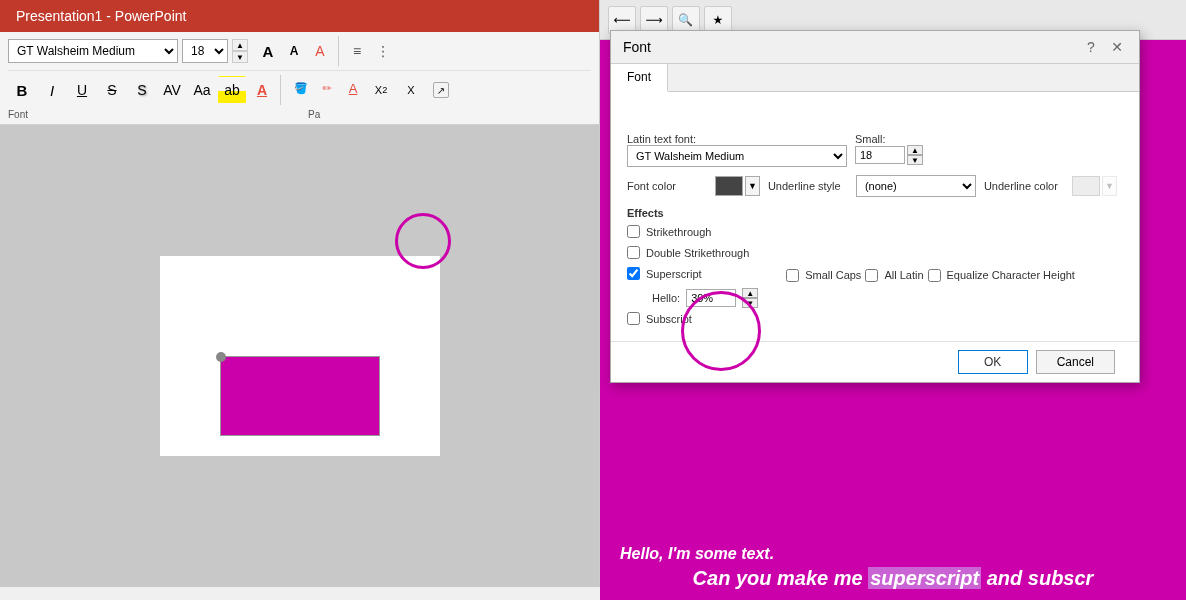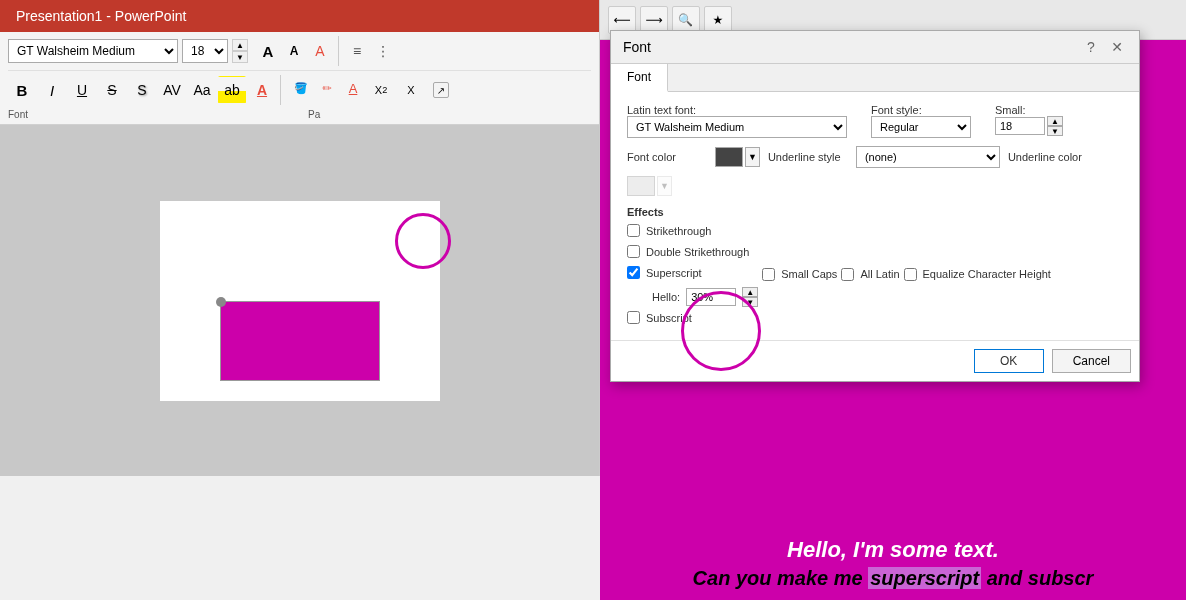--- a/index.html
+++ b/index.html
@@ -1,21 +1,21 @@
 <!DOCTYPE html>
 <html><head>
   <meta charset="utf-8">
   <style>
     * { box-sizing: border-box; margin: 0; padding: 0; }
     body { font-family: 'Segoe UI', Arial, sans-serif; font-size: 12px; background: #f0f0f0; width: 1186px; height: 600px; overflow: hidden; display: flex; }
 
     
     .left-panel {
       width: 600px;
-      height: 476px;
+      height: 587px;
       background: #fff;
       display: flex;
       flex-direction: column;
       border-right: 1px solid #ccc;
     }
 
     .title-bar {
       background: #c0392b;
       color: white;
       padding: 8px 16px;
@@ -342,21 +342,21 @@
       background: #f0f0f0;
       border: 1px solid #aaa;
       cursor: pointer;
       font-size: 8px;
       display: flex;
       align-items: center;
       justify-content: center;
     }
 
     .dialog-footer {
-      padding: 8px 8px;
+      padding: 8px 24px;
       display: flex;
       justify-content: flex-end;
       gap: 8px;
       border-top: 1px solid #e0e0e0;
     }
 
     .btn-dialog {
       padding: 4px 20px;
       font-size: 12px;
       border: 1px solid #aaa;
@@ -387,29 +387,28 @@
     .slide-text-area {
       position: absolute;
       bottom: 0;
       left: 0;
       right: 0;
       padding: 20px 20px 10px 20px;
     }
 
     .slide-text-line1 {
       color: white;
-      font-size: 22px;
+      font-size: 16px;
       font-weight: bold;
       font-style: italic;
-      text-align: center;
       margin-bottom: 4px;
     }
 
     .slide-text-line2 {
-      color: #000000;
+      color: #ffffff;
       font-size: 20px;
       font-weight: bold;
       font-style: italic;
       text-align: center;
     }
 
     .superscript-highlight {
       background: rgba(200,200,255,0.5);
       padding: 0 2px;
     }
@@ -533,34 +532,26 @@
         <button class="dialog-ctrl-btn">✕</button>
       </div>
     </div>
 
     <div class="dialog-tabs">
       <div class="dialog-tab active">Font</div>
     </div>
 
     <div class="dialog-body">
 
-      <div style="display:flex; gap:24px; margin-bottom:8px;">
+      <div style="display:flex; gap:8px; margin-bottom:8px;margin-top:29px;">
         <div>
           <div class="form-label">Latin text font:</div>
           <div style="display:flex; align-items:center; gap:2px;">
             <select class="form-select font-input-wide">
               <option>GT Walsheim Medium</option>
-            </select>
-          </div>
-        </div>
-        <div>
-          <div class="form-label">Font style:</div>
-          <div style="display:flex; align-items:center; gap:2px;">
-            <select class="form-select font-input-medium">
-              <option>Regular</option>
             </select>
           </div>
         </div>
         <div>
           <div class="form-label">Small:</div>
           <div style="display:flex; align-items:center; gap:2px;">
             <input type="text" class="form-input font-input-small" value="18" style="">
             <div class="spinner-btn">
               <div class="spin-up">▲</div>
               <div class="spin-down">▼</div>
@@ -569,32 +560,32 @@
         </div>
       </div>
 
       <div style="display:flex; align-items:center; gap:8px; margin-bottom:10px; flex-wrap:wrap;">
         <span class="form-label">Font color</span>
         <div style="display:flex; align-items:center; gap:2px;">
           <div style="width:28px; height:20px; background:#444; border:1px solid #aaa; display:flex; align-items:center; justify-content:center;"></div>
           <button style="border:1px solid #aaa; background:#f4f4f4; font-size:9px; padding:2px 2px; height:20px; cursor:pointer;">▼</button>
         </div>
         <span class="form-label">Underline style</span>
-        <select class="form-select" style="width:144px;">
+        <select class="form-select" style="width:120px;">
           <option>(none)</option>
         </select>
         <span class="form-label">Underline color</span>
         <div style="display:flex; align-items:center; gap:2px; opacity:0.5;">
           <div style="width:28px; height:20px; background:#ddd; border:1px solid #aaa;"></div>
           <button style="border:1px solid #aaa; background:#f4f4f4; font-size:9px; padding:2px 2px; height:20px; cursor:pointer; opacity:0.5;">▼</button>
         </div>
       </div>
 
       <div class="section-label">Effects</div>
-      <div style="display:flex; gap:4px;">
+      <div style="display:flex; gap:28px;">
 
         <div style="display:flex; flex-direction:column; gap:4px;">
           <div class="checkbox-row">
             <input type="checkbox" id="cb-strike" style="">
             <label class="checkbox-label" for="cb-strike">Strikethrough</label>
           </div>
           <div class="checkbox-row">
             <input type="checkbox" id="cb-dstrike" style="">
             <label class="checkbox-label" for="cb-dstrike">Double Strikethrough</label>
           </div>

